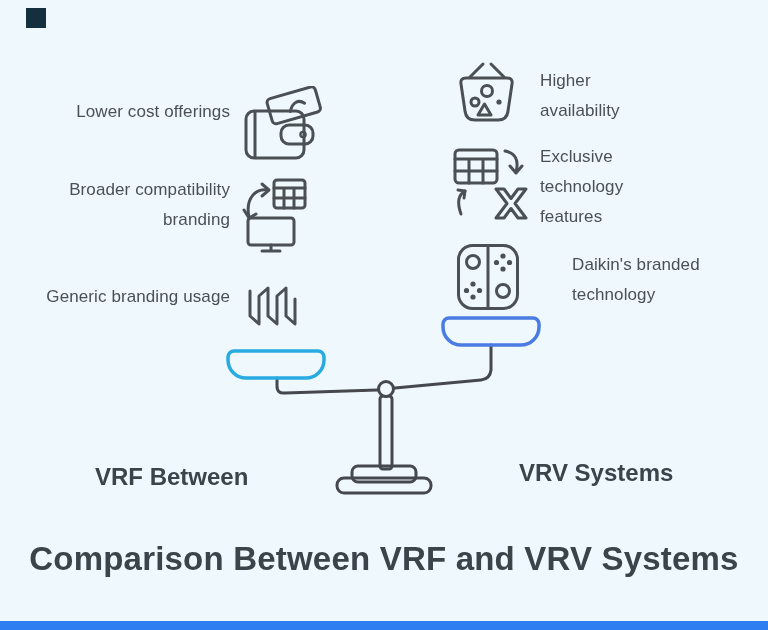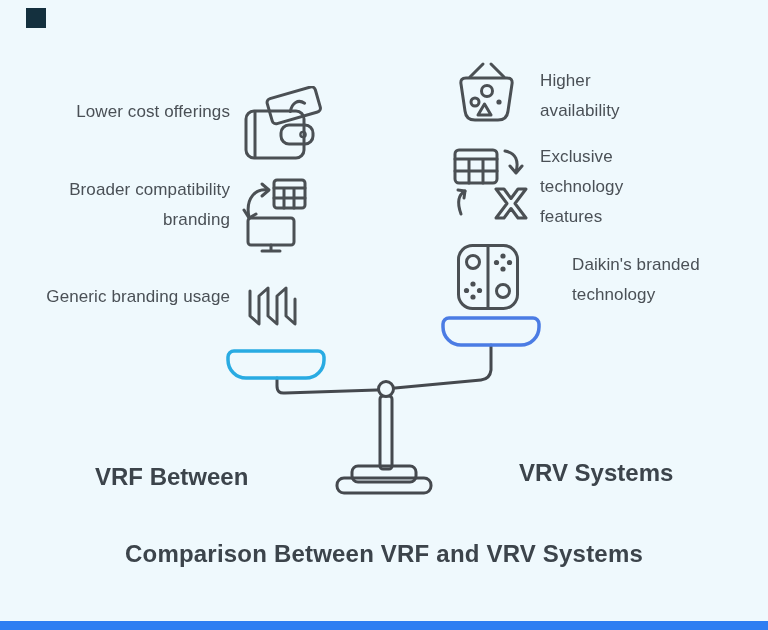--- a/index.html
+++ b/index.html
@@ -14,21 +14,21 @@
     letter-spacing:.1px;
   }
   .t-right{text-align:right;}
   .t-left{text-align:left;}
   .side-label{
     font-size:24px;font-weight:bold;color:var(--heading-color,#3c444b);
     white-space:nowrap;
   }
   .page-title{
     width:768px;text-align:center;
-    font-size:24px;font-weight:bold;color:var(--heading-color,#3c444b);
+    font-size:33px;font-weight:bold;color:var(--heading-color,#3c444b);
     letter-spacing:.2px;
   }
   .icon svg{display:block;}
   .icon svg *{
     stroke:var(--icon-stroke,#4b5054);
     fill:none;stroke-linecap:round;stroke-linejoin:round;
   }
   .icon svg .fdot{fill:var(--icon-stroke,#4b5054);stroke:none;}
   .scale-svg *{fill:none;stroke-linecap:round;stroke-linejoin:round;}
   .scale-struct{stroke:var(--scale-stroke,#45494e);stroke-width:3;}

